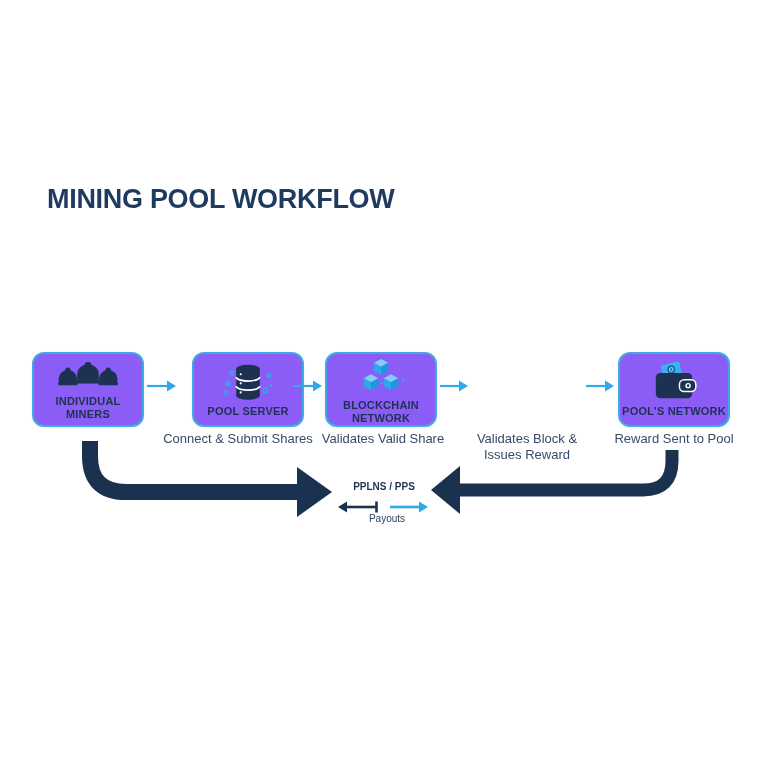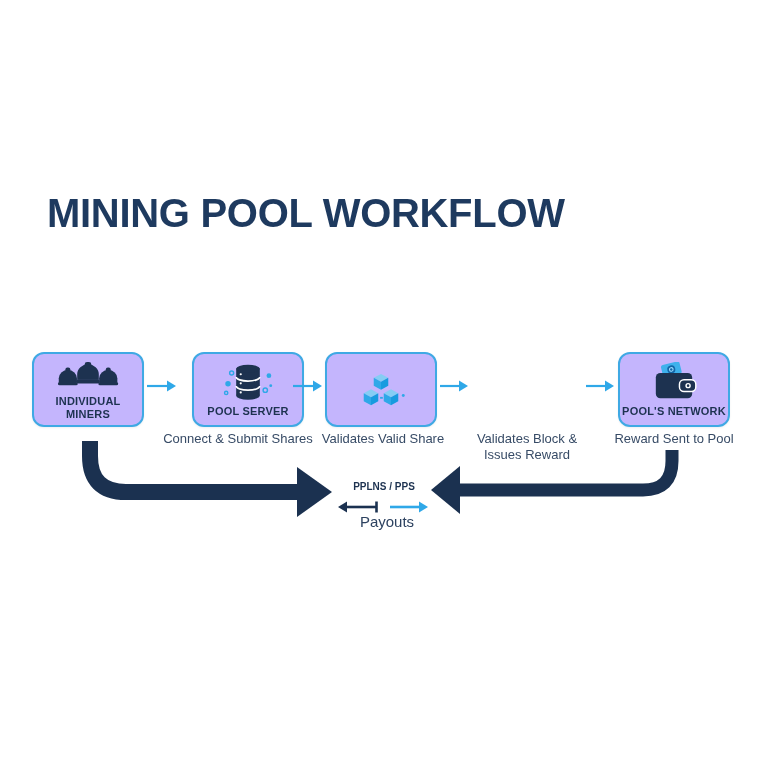--- a/index.html
+++ b/index.html
@@ -1,48 +1,48 @@
 <!DOCTYPE html>
 <html><head>
 <meta charset="utf-8">
 <style>
   html,body{margin:0;padding:0;}
   .canvas{
     position:relative; width:768px; height:768px; background:#ffffff;
     font-family:"Liberation Sans", sans-serif; overflow:hidden;
   }
   .title{
-    position:absolute; left:47px; top:191px; margin:0;
-    font-size:40px; font-weight:bold; letter-spacing:-0.3px;
+    position:absolute; left:47px; top:184px; margin:0;
+    font-size:27px; font-weight:bold; letter-spacing:-0.3px;
     color:#1e3a5f;
   }
   .node{
     position:absolute; top:352px; width:112px; height:75px;
-    background:#c4b5fd; border:2px solid #3fa9e4; border-radius:12px;
+    background:#8b5cf6; border:2px solid #3fa9e4; border-radius:12px;
     box-sizing:border-box;
     display:flex; flex-direction:column; align-items:center; justify-content:center;
     gap:3px; padding:4px 2px 2px 2px;
     box-shadow:0 1px 2px rgba(30,58,95,0.08);
   }
   .node-icon{flex:0 0 auto; display:flex; align-items:center; justify-content:center;}
   .node-label{
     font-size:11px; font-weight:bold; color:#1d3250; text-align:center;
     line-height:1.2; letter-spacing:0.2px; white-space:pre-line;
   }
   .sublabel{
     position:absolute; top:431px; width:150px;
     font-size:13px; color:#374b66; text-align:center; line-height:1.2;
   }
   .sub-narrow{width:126px;}
   .flow-note{
     position:absolute; color:#1d3250; text-align:center;
   }
   .distributed{left:156px; top:503px; width:160px; font-size:13px; color:#2d4260;}
   .pplns{left:314px; top:481px; width:140px; font-size:10px; font-weight:700;}
-  .payouts{left:322px; top:513px; width:130px; font-size:15px; color:#2d4260;}
+  .payouts{left:322px; top:513px; width:130px; font-size:10px; color:#2d4260;}
   .overlay{position:absolute; left:0; top:0; pointer-events:none;}
 </style>
 </head>
 <body>
 
 <div class="canvas">
 
   <h1 class="title">MINING POOL WORKFLOW</h1>
 
   <div class="node" style="left:32px;">
@@ -117,20 +117,21 @@
         </g>
         <g>
           <polygon points="39,20.2 47,24.5 39,28.8 31,24.5" fill="#85cdf4"></polygon>
           <polygon points="31,24.5 39,28.8 39,37.6 31,33.3" fill="#2fa8e8"></polygon>
           <polygon points="47,24.5 39,28.8 39,37.6 47,33.3" fill="#179bdf"></polygon>
         </g>
         <circle cx="52.5" cy="27" r="1.6" fill="#2fa8e8"></circle>
         <rect x="27" y="28.5" width="3" height="2" fill="#2fa8e8"></rect>
       </svg>
     </span>
+    <span class="node-label">BLOCKCHAIN NETWORK</span>
   </div>
 
 
   <div class="node" style="left:618px;">
     <span class="node-icon">
       <svg width="56" height="40" viewBox="0 0 56 44">
         <g transform="rotate(-14 26 10)">
           <rect x="15" y="1" width="21" height="14" rx="2.5" fill="#3db1ec"></rect>
           <circle cx="25.5" cy="8" r="4.4" fill="#1266a8"></circle>
           <circle cx="25.5" cy="8" r="2" fill="none" stroke="#9adcff" stroke-width="1.2"></circle>

